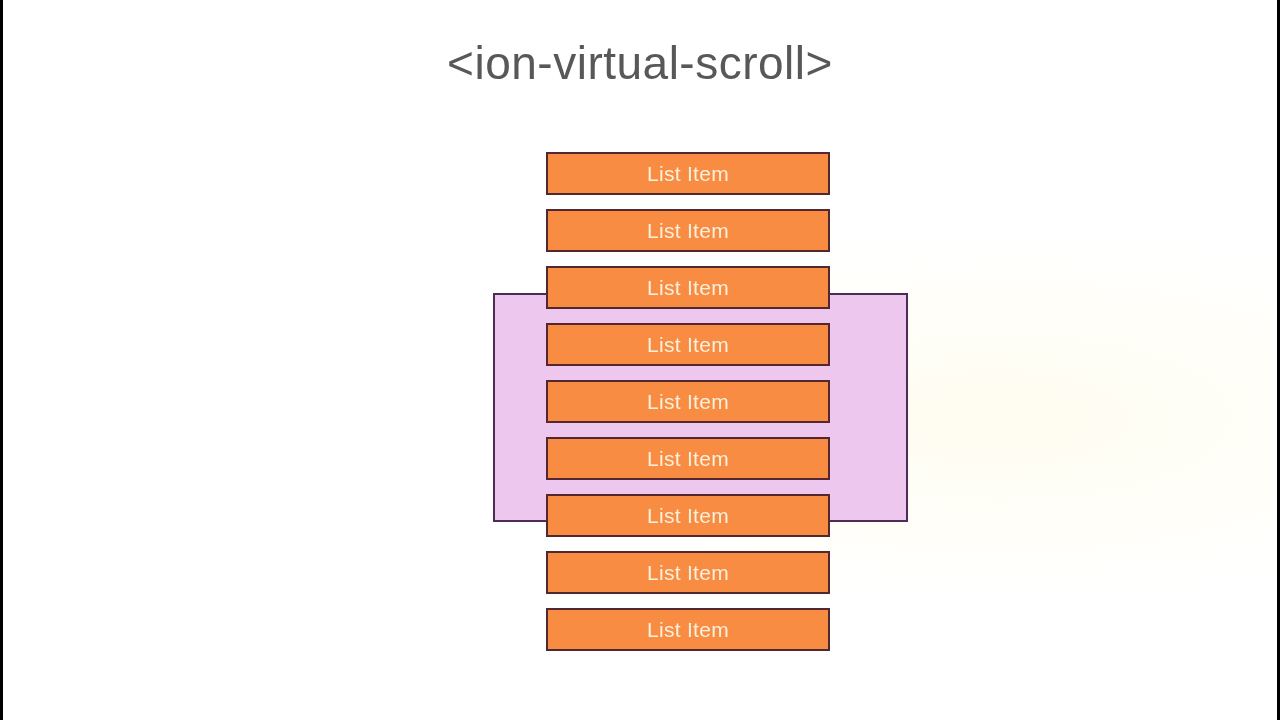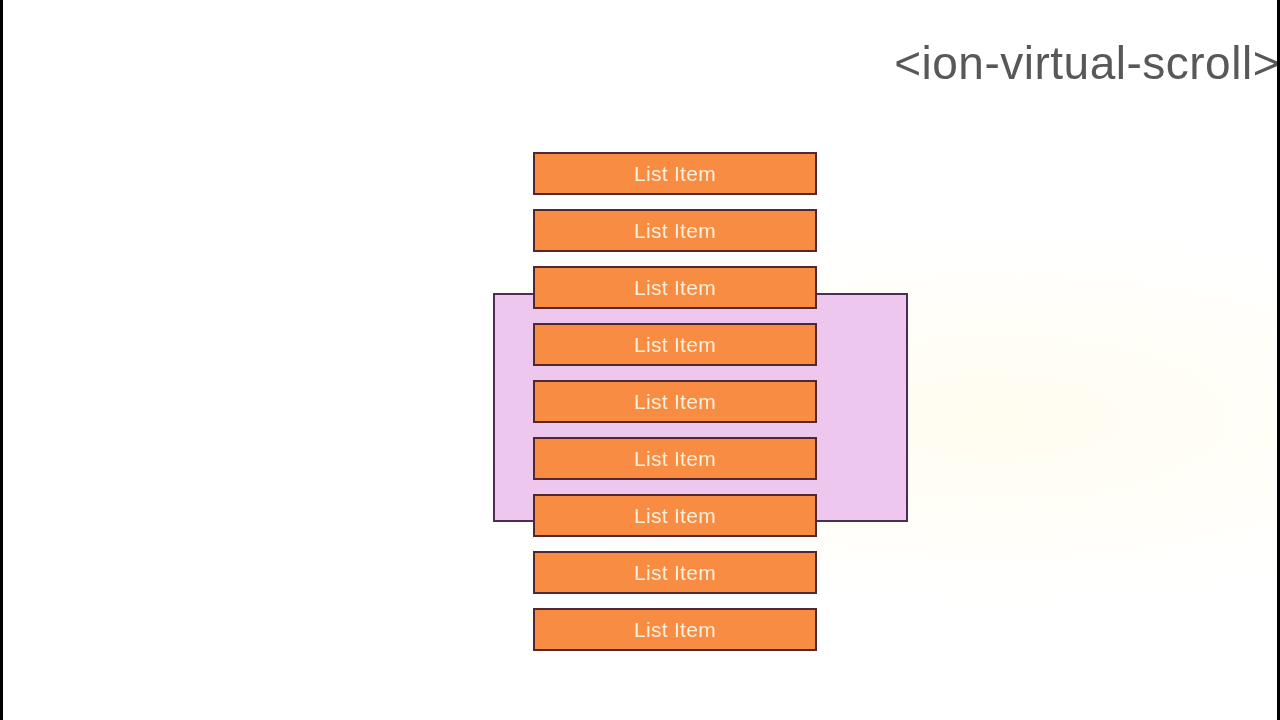--- a/index.html
+++ b/index.html
@@ -28,21 +28,21 @@
   }
   .video-edge.left  { left: 0; }
   .video-edge.right { right: 0; }
 
   .title {
     position: absolute;
     top: 36px;
     left: 0;
     width: 100%;
     margin: 0;
-    text-align: right;
+    text-align: center;
     font-size: 46px;
     font-weight: 400;
     letter-spacing: 0.5px;
     color: #58585A;
     z-index: 4;
   }
 
   .render-band {
     position: absolute;
     left: 493px;
@@ -66,21 +66,21 @@
     display: flex;
     align-items: center;
     justify-content: center;
     font-size: 26px;
     letter-spacing: 0.5px;
     z-index: 1;
   }
 
   .item-stack {
     position: absolute;
-    left: 533px;
+    left: 546px;
     top: 152px;
     width: 284px;
     display: flex;
     flex-direction: column;
     gap: 14px;
     z-index: 3;
   }
   .list-item {
     box-sizing: border-box;
     width: 284px;

